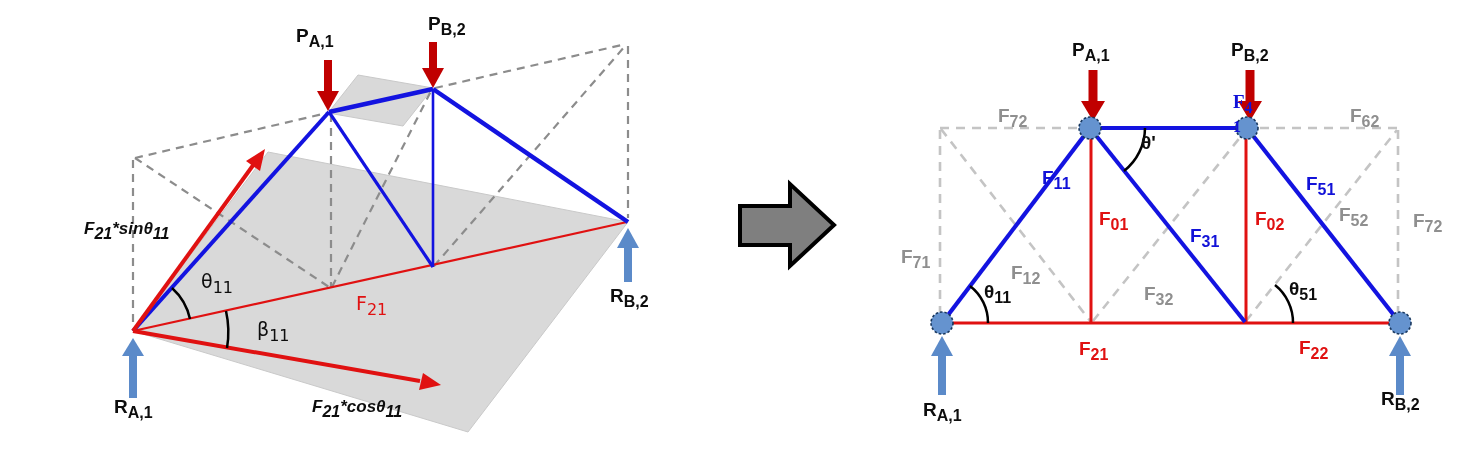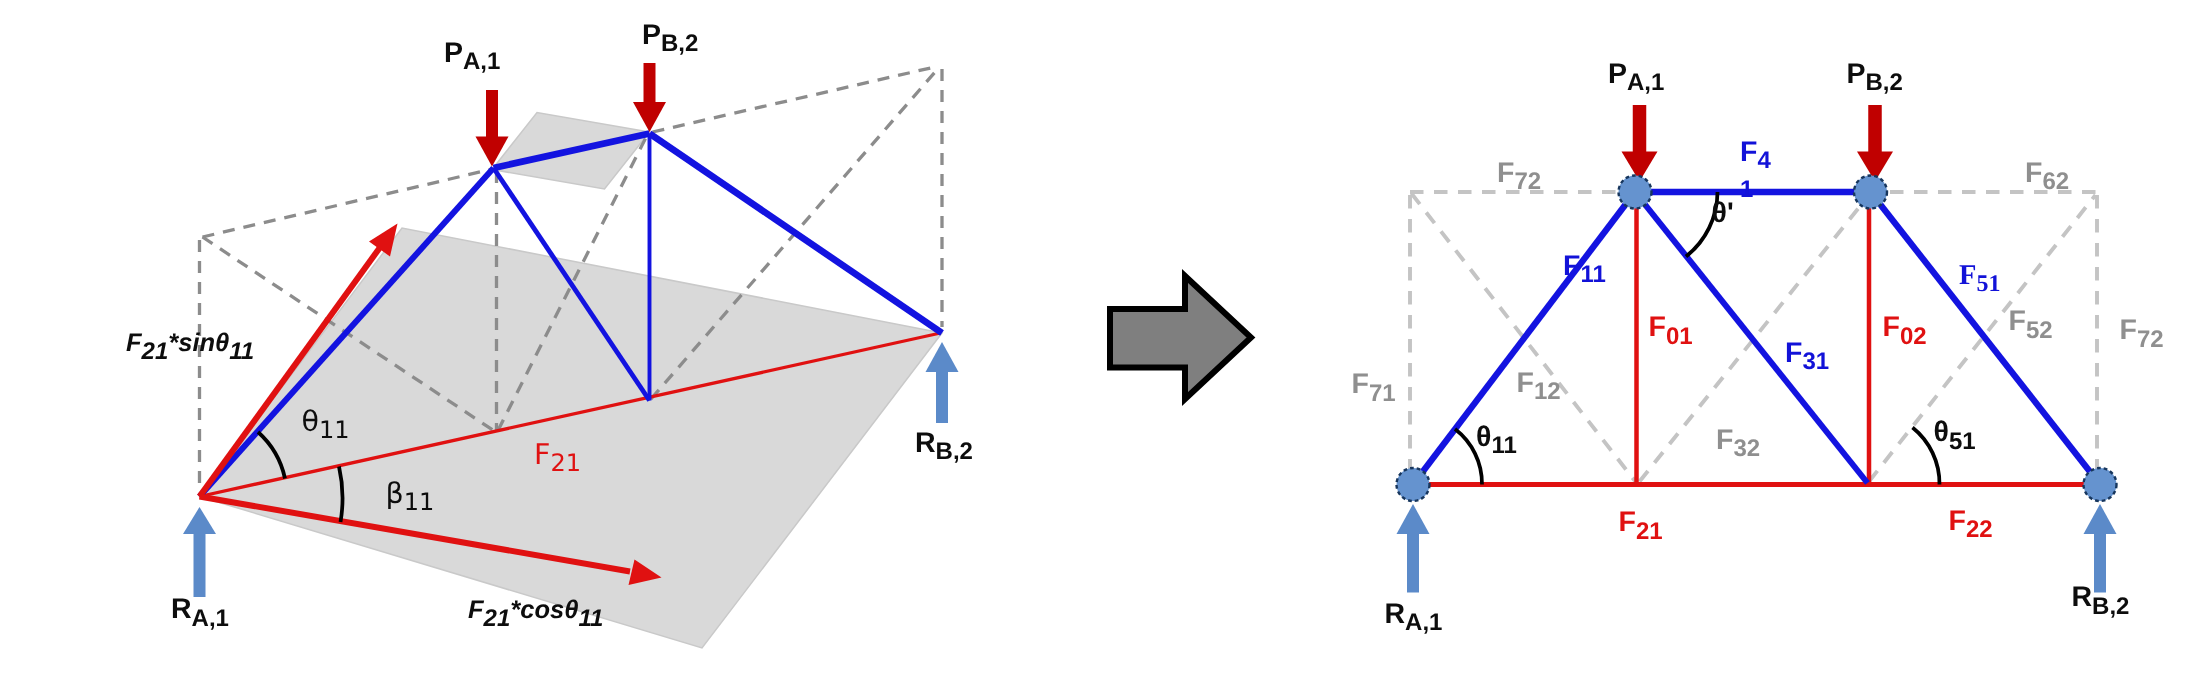--- a/index.html
+++ b/index.html
@@ -146,32 +146,32 @@
       <div class="label lbl-black lbl-italic" style="left: 84px; top: 220px;"><span>F</span><sub>21</sub><span>*sin</span><span>θ</span><sub>11</sub></div>
       <div class="label lbl-black lbl-regular" style="left: 201px; top: 272px;"><span>θ</span><sub>11</sub></div>
       <div class="label lbl-black lbl-regular" style="left: 238px; top: 320px; margin-left: 19px;"><span>β</span><sub>11</sub></div>
       <div class="label lbl-red lbl-regular" style="left: 356px; top: 294px;"><span>F</span><sub>21</sub></div>
       <div class="label lbl-black lbl-italic" style="left: 312px; top: 398px;"><span>F</span><sub>21</sub><span>*cos</span><span>θ</span><sub>11</sub></div>
       <div class="label lbl-black" style="left: 114px; top: 397px;"><span>R</span><sub>A,1</sub></div>
       <div class="label lbl-black" style="left: 610px; top: 286px;"><span>R</span><sub>B,2</sub></div>
       <div class="label lbl-black" style="left: 1072px; top: 40px;"><span>P</span><sub>A,1</sub></div>
       <div class="label lbl-black" style="left: 1231px; top: 40px;"><span>P</span><sub>B,2</sub></div>
       <div class="label lbl-gray" style="left: 998px; top: 106px;"><span>F</span><sub>72</sub></div>
-      <div class="label lbl-blue" style="left: 1160px; top: 92px;"><span>F</span><sub>4</sub><br><sub>1</sub></div>
+      <div class="label lbl-blue" style="left: 1233px; top: 92px; font-family: Liberation Serif, serif;"><span>F</span><sub>4</sub><br><sub>1</sub></div>
       <div class="label lbl-gray" style="left: 1350px; top: 106px;"><span>F</span><sub>62</sub></div>
       <div class="label lbl-black" style="left: 1141px; top: 133px;"><span>θ'</span></div>
       <div class="label lbl-blue" style="left: 1002px; top: 168px; margin-left: 40px;"><span>F</span><sub>11</sub></div>
-      <div class="label lbl-blue" style="left: 1306px; top: 174px; font-family: Liberation Serif, serif;"><span>F</span><sub>51</sub></div>
+      <div class="label lbl-blue" style="left: 1306px; top: 174px;"><span>F</span><sub>51</sub></div>
       <div class="label lbl-gray" style="left: 901px; top: 211px; margin-top: 36px;"><span>F</span><sub>71</sub></div>
       <div class="label lbl-gray" style="left: 1413px; top: 211px;"><span>F</span><sub>72</sub></div>
       <div class="label lbl-gray" style="left: 1339px; top: 205px;"><span>F</span><sub>52</sub></div>
       <div class="label lbl-red" style="left: 1099px; top: 209px;"><span>F</span><sub>01</sub></div>
       <div class="label lbl-red" style="left: 1255px; top: 209px;"><span>F</span><sub>02</sub></div>
       <div class="label lbl-blue" style="left: 1190px; top: 226px;"><span>F</span><sub>31</sub></div>
-      <div class="label lbl-gray" style="left: 1011px; top: 246px;"><span>F</span><sub>12</sub></div>
+      <div class="label lbl-gray" style="left: 1011px; top: 263px;"><span>F</span><sub>12</sub></div>
       <div class="label lbl-gray" style="left: 1144px; top: 284px;"><span>F</span><sub>32</sub></div>
       <div class="label lbl-black" style="left: 984px; top: 282px;"><span>θ</span><sub>11</sub></div>
       <div class="label lbl-black" style="left: 1289px; top: 279px;"><span>θ</span><sub>51</sub></div>
       <div class="label lbl-red" style="left: 1079px; top: 339px;"><span>F</span><sub>21</sub></div>
       <div class="label lbl-red" style="left: 1299px; top: 338px;"><span>F</span><sub>22</sub></div>
       <div class="label lbl-black" style="left: 923px; top: 400px;"><span>R</span><sub>A,1</sub></div>
       <div class="label lbl-black" style="left: 1381px; top: 389px;"><span>R</span><sub>B,2</sub></div>
     </div>
 
 </div>

